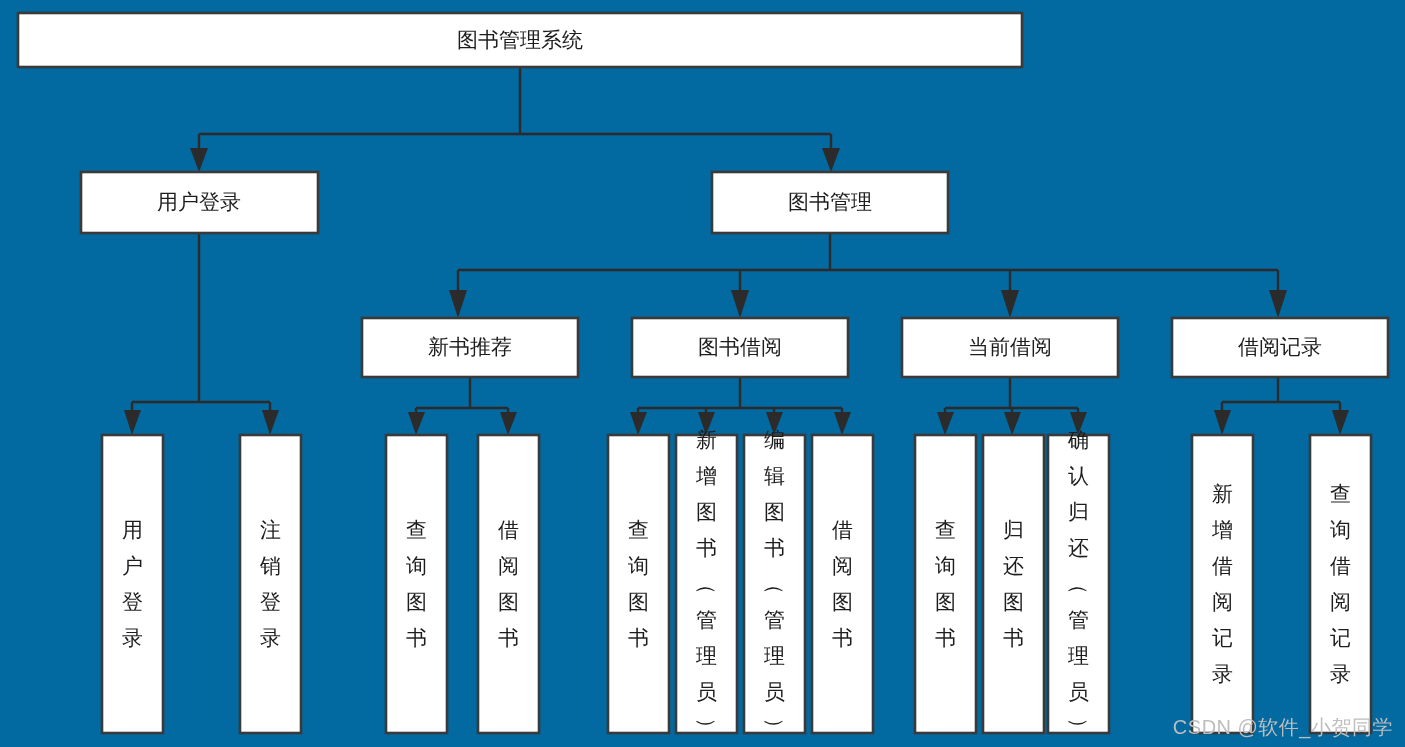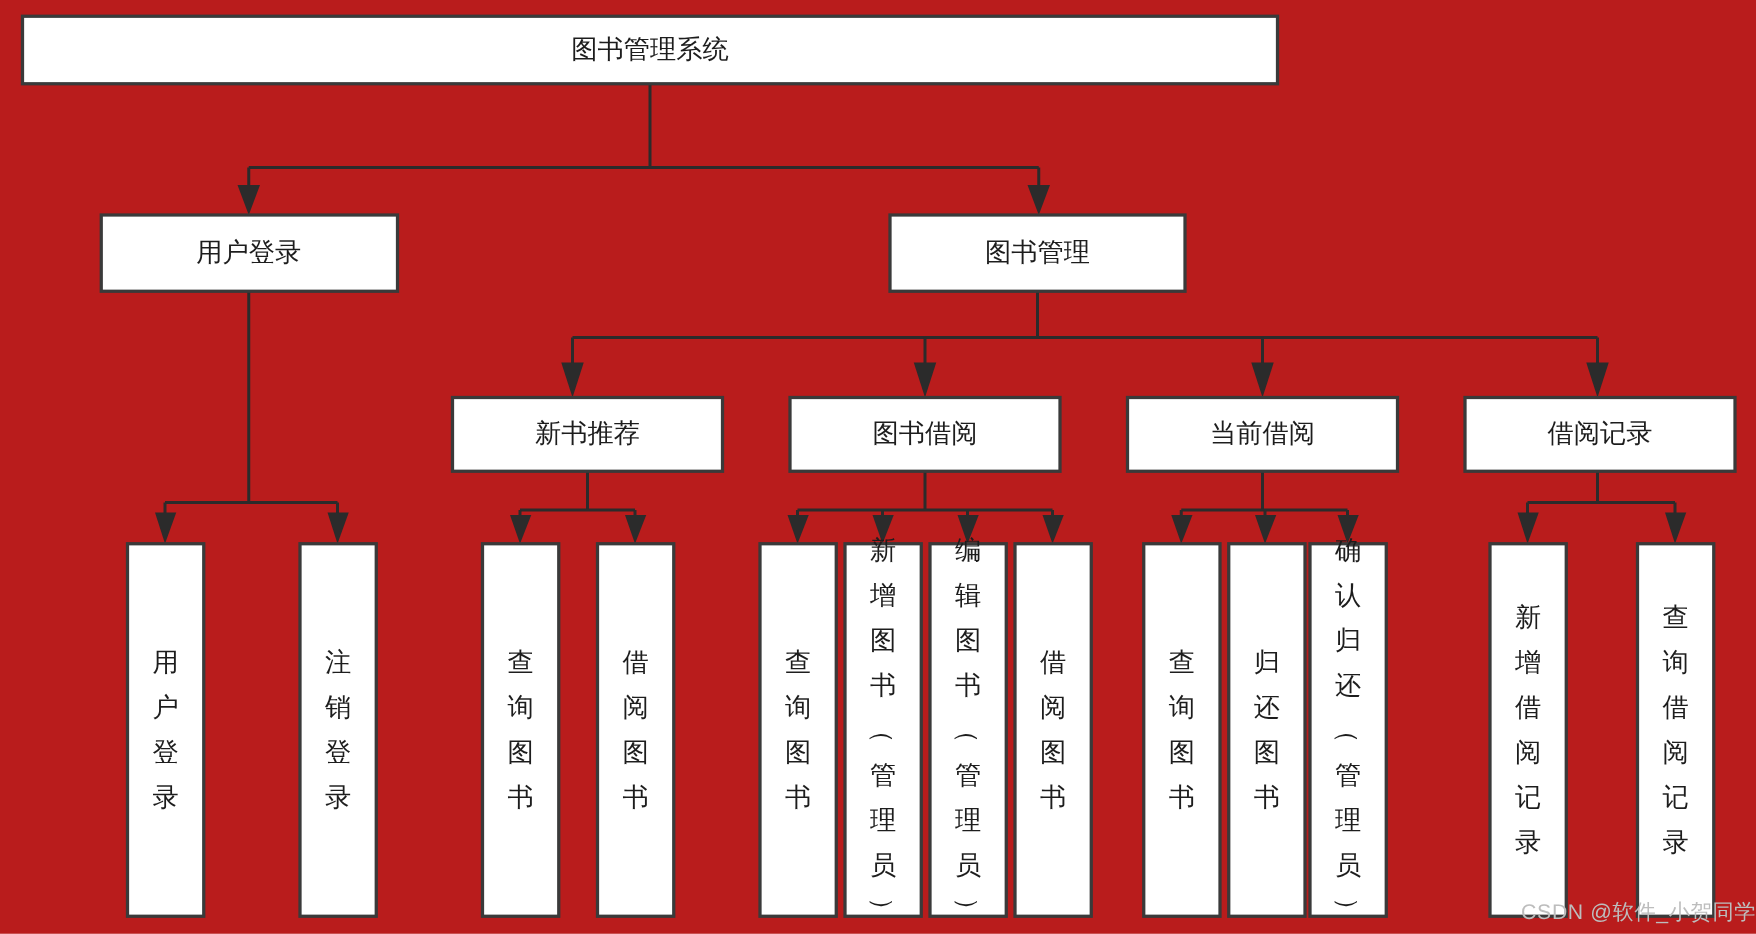--- a/index.html
+++ b/index.html
@@ -10,21 +10,21 @@
   body {
     width: 1405px;
     height: 747px;
     font-family: "Liberation Sans", "DejaVu Sans", sans-serif;
     overflow: hidden;
   }
   #diagram-root {
     position: relative;
     width: 1405px;
     height: 747px;
-    background: #b91c1c;
+    background: #0369a1;
   }
   svg#diagram-svg {
     position: absolute;
     left: 0;
     top: 0;
     width: 1405px;
     height: 747px;
     display: block;
   }
   .node-box {
@@ -50,24 +50,24 @@
     dominant-baseline: middle;
   }
   .node-label-vertical {
     font-family: "Liberation Sans", "DejaVu Sans", sans-serif;
     fill: #1d1d1d;
     font-size: 21px;
     text-anchor: middle;
   }
   .watermark {
     position: absolute;
-    right: 0;
+    right: 12px;
     bottom: 6px;
     font-family: "Liberation Sans", "DejaVu Sans", sans-serif;
-    font-size: 17px;
+    font-size: 20px;
     color: #bdbdbd;
     letter-spacing: 0.5px;
     white-space: nowrap;
     user-select: none;
   }
 </style>
 </head>
 <body>
 
 <div id="diagram-root">

